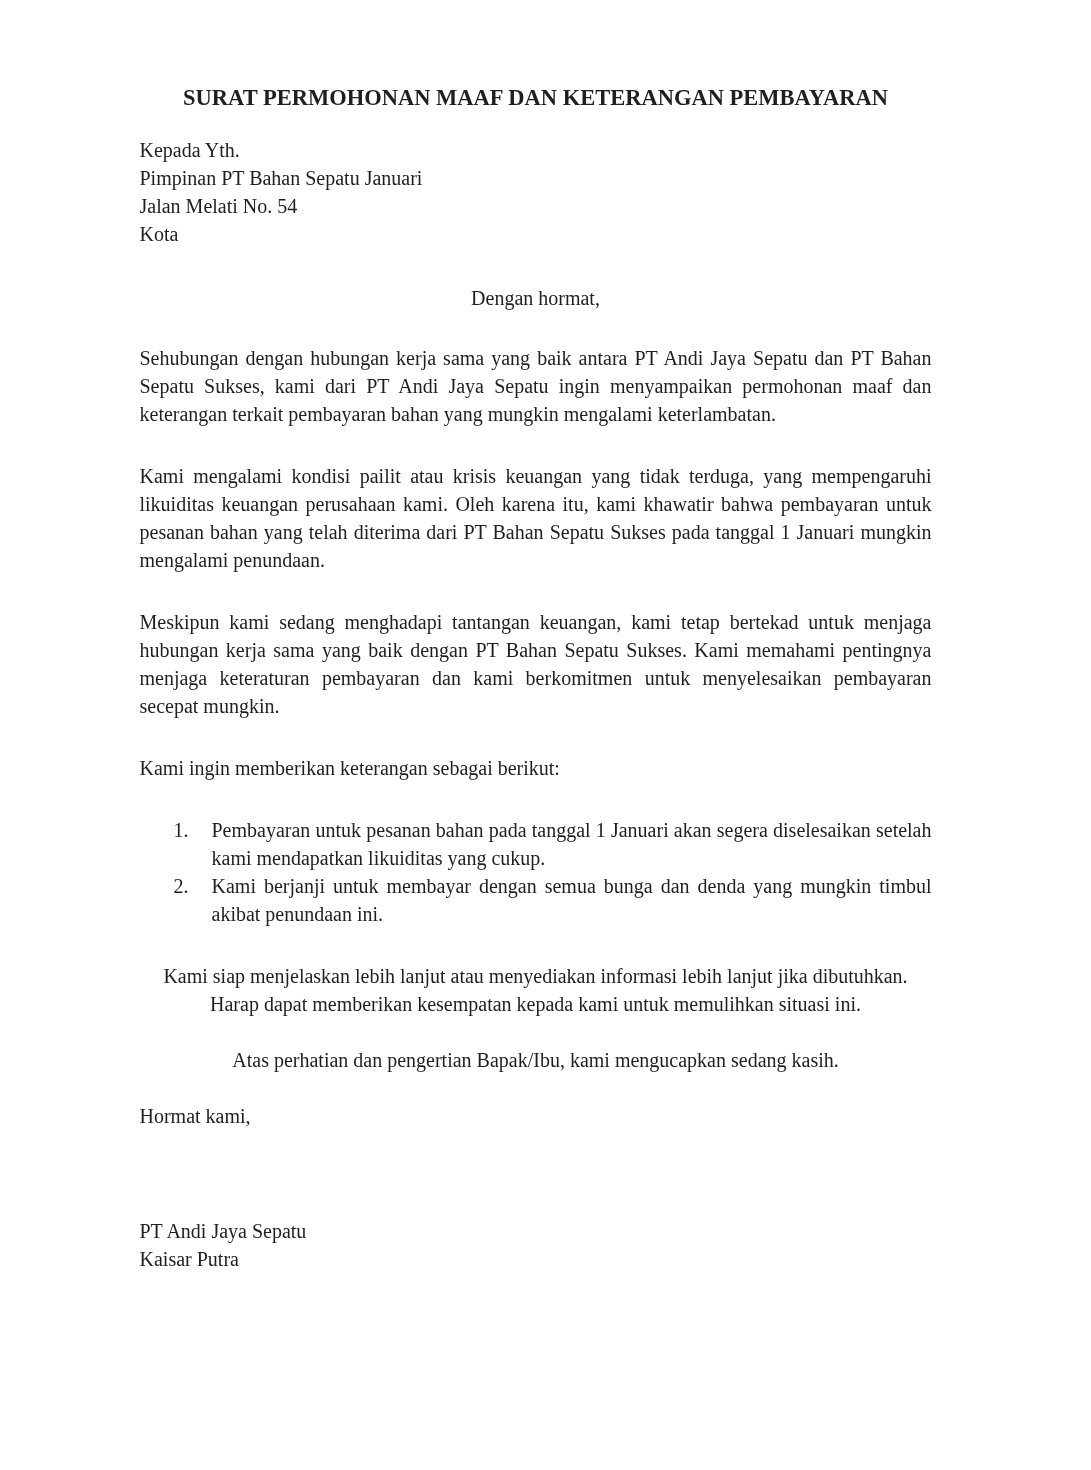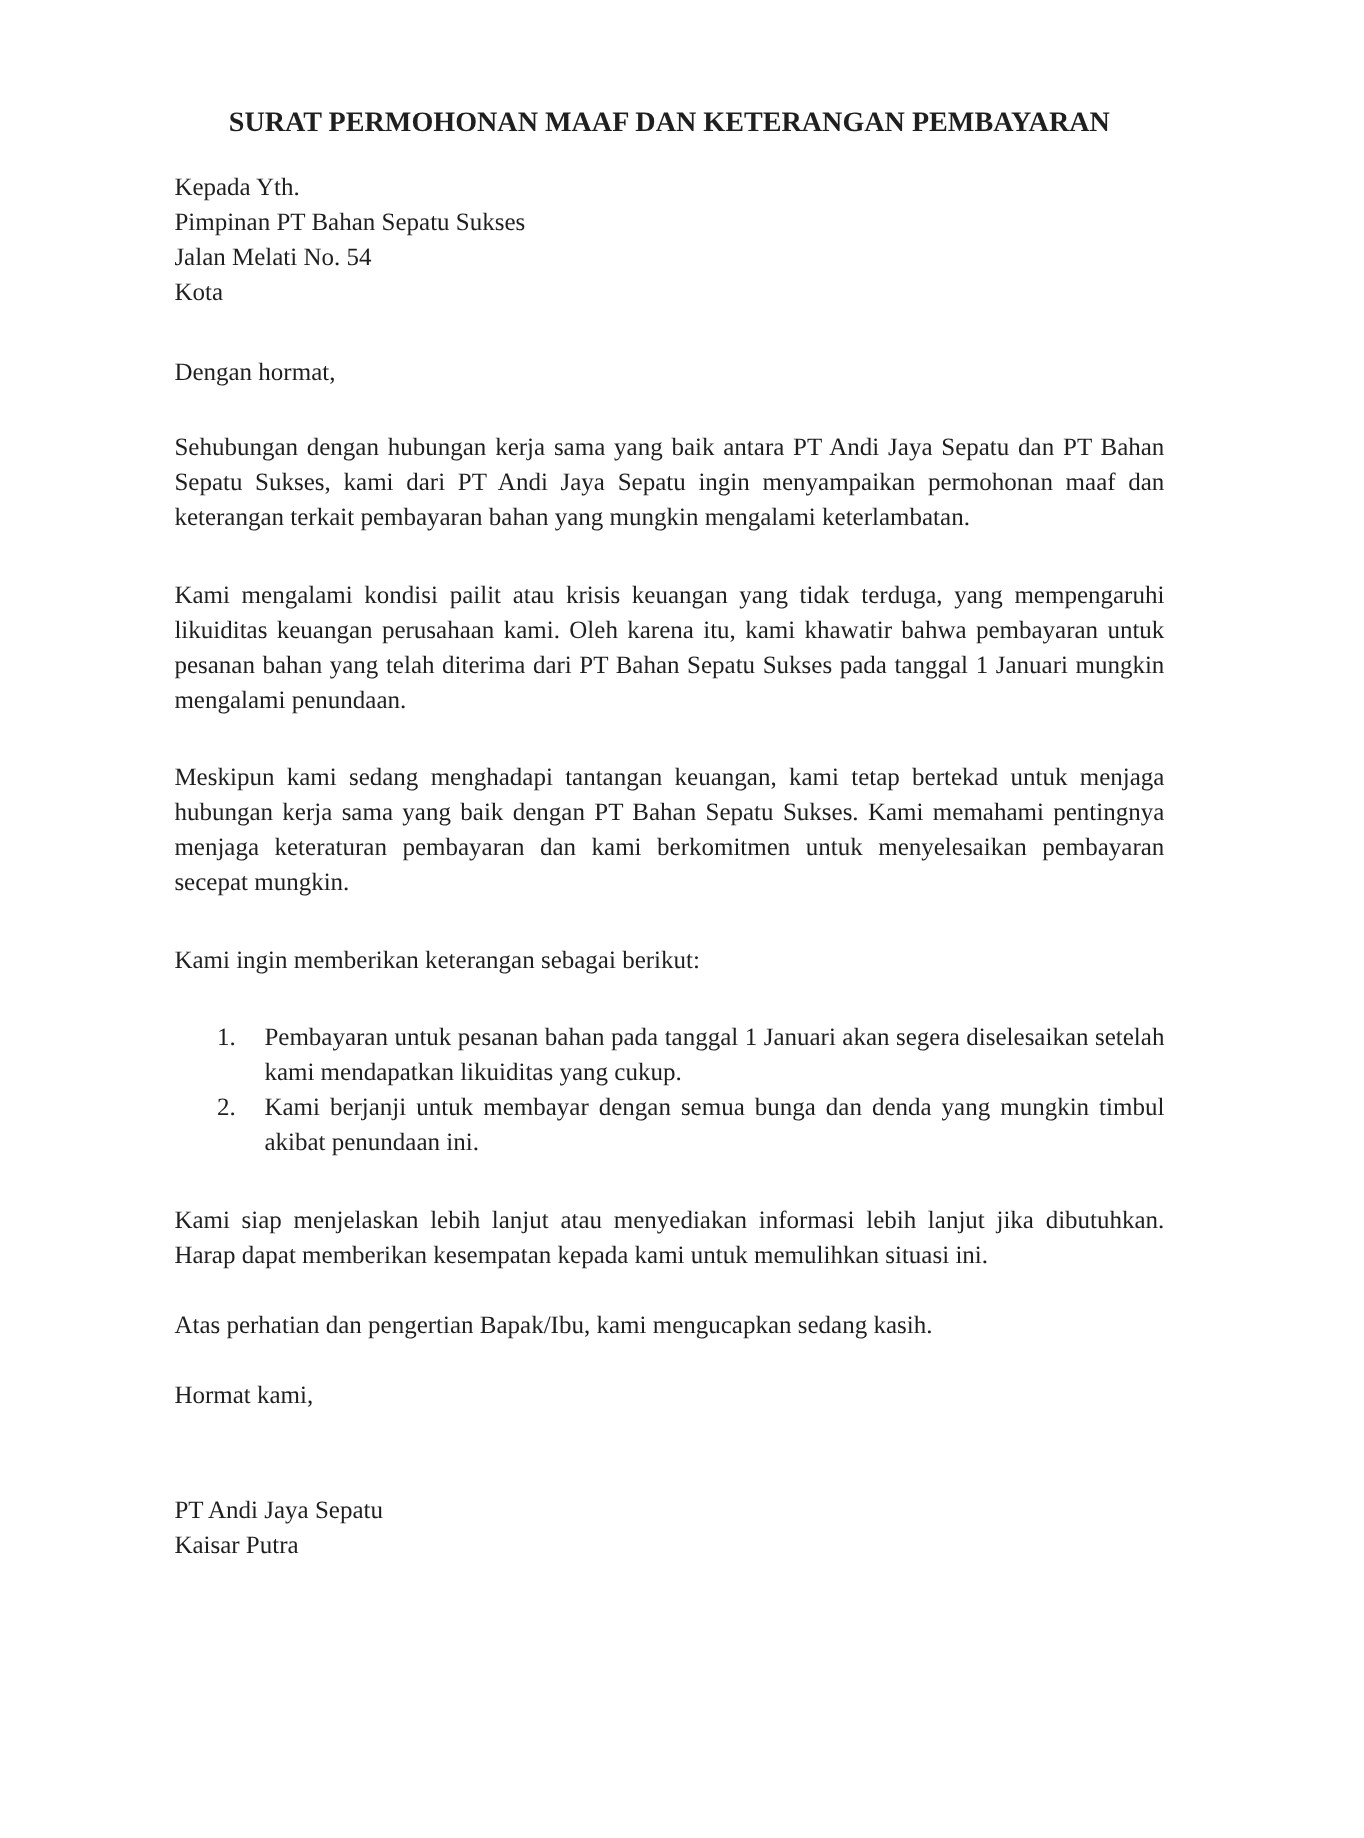--- a/index.html
+++ b/index.html
@@ -37,23 +37,24 @@
   p {
     margin: 0 0 34px 0;
   }
   p.just {
     text-align: justify;
     text-justify: inter-word;
     margin-top: 32px;
   }
   p.mb-sm {
     margin-bottom: 28px;
+    text-align: center;
   }
   p.mb-sig {
-    margin-bottom: 64px;
+    margin-bottom: 87px;
   }
   .list {
     margin: 0 0 34px 0;
     padding: 0;
   }
   .list-item {
     display: flex;
     align-items: flex-start;
     padding-left: 34px;
   }
@@ -72,21 +73,21 @@
 </style>
 </head>
 <body>
 
 <div class="page">
 
   <h1 class="title">SURAT PERMOHONAN MAAF DAN KETERANGAN PEMBAYARAN</h1>
 
   <div class="recipient">
     <div>Kepada Yth.</div>
-    <div>Pimpinan PT Bahan Sepatu Sukses</div>
+    <div>Pimpinan PT Bahan Sepatu Januari</div>
     <div>Jalan Melati No. 54</div>
     <div>Kota</div>
   </div>
 
   <p class="mb-sm">Dengan hormat,</p>
 
   <p class="just">Sehubungan dengan hubungan kerja sama yang baik antara PT Andi Jaya Sepatu dan PT Bahan Sepatu Sukses, kami dari PT Andi Jaya Sepatu ingin menyampaikan permohonan maaf dan keterangan terkait pembayaran bahan yang mungkin mengalami keterlambatan.</p>
 
   <p class="just">Kami mengalami kondisi pailit atau krisis keuangan yang tidak terduga, yang mempengaruhi likuiditas keuangan perusahaan kami. Oleh karena itu, kami khawatir bahwa pembayaran untuk pesanan bahan yang telah diterima dari PT Bahan Sepatu Sukses pada tanggal 1 Januari mungkin mengalami penundaan.</p>
 

